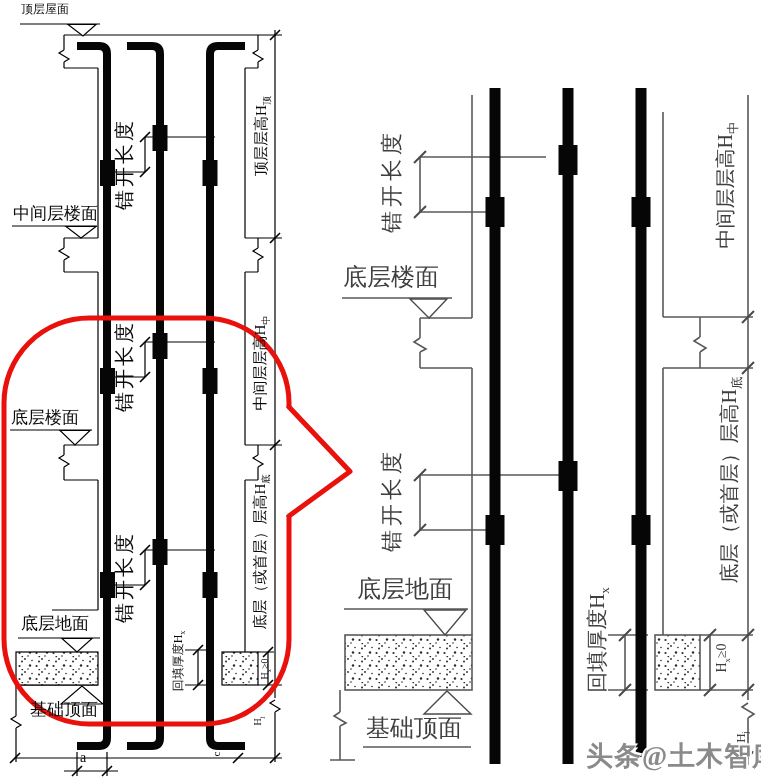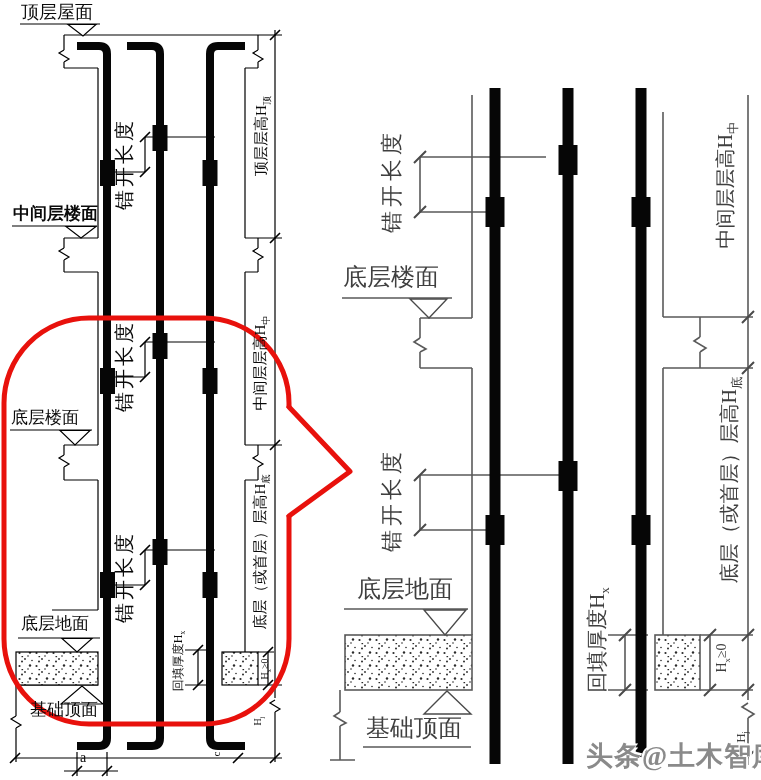--- a/index.html
+++ b/index.html
@@ -7,21 +7,21 @@
           font-family:"Liberation Serif","DejaVu Serif",serif;color:#111;}
   .canvas svg{position:absolute;left:0;top:0;}
   .hl{position:absolute;white-space:nowrap;line-height:1.05;}
   .vl{position:absolute;white-space:nowrap;line-height:1;transform:translate(-50%,-50%) rotate(-90deg);}
   .vl sub,.hl sub{font-size:0.62em;}
   .lt{color:#0a0a0a;}
   .rt{color:#3f3f3f;}
   .wm{position:absolute;left:586px;top:738px;font-size:27px;font-weight:bold;color:#8a8a8a;
       letter-spacing:1px;white-space:nowrap;
       text-shadow:-2px -2px 0 #fff,2px -2px 0 #fff,-2px 2px 0 #fff,2px 2px 0 #fff,0 0 3px #fff;}
-  .f18{font-size:18px;} .f17{font-size:17px;} .f20{font-size:20px;letter-spacing:3px;}
+  .f18{font-size:12px;} .f17{font-size:17px;} .f20{font-size:20px;letter-spacing:3px;}
   .f15{font-size:15px;} .f12{font-size:12px;} .f10{font-size:10px;} .f14{font-size:14px;}
   .f11{font-size:11px;} .f24{font-size:24px;} .f22{font-size:22px;letter-spacing:4px;}
   .f21{font-size:21px;} .f20r{font-size:20px;} .f13{font-size:13px;} .f14r{font-size:14px;}
 </style>
 </head>
 <body>
 
 <div class="canvas">
 
 <svg width="761" height="780" viewBox="0 0 761 780">
@@ -148,21 +148,21 @@
   </g>
 
   <g>
     <path d="M 289 515 V 639 A 85 85 0 0 1 204 724 H 89 A 85 85 0 0 1 4 639 V 403 A 85 85 0 0 1 89 318 H 204 A 85 85 0 0 1 289 403 V 408" fill="none" stroke="#e8110c" stroke-width="5"></path>
     <polygon points="290.5,411 349,471.5 290.5,512" fill="#ffffff"></polygon>
     <path d="M 289 407 L 350 471.5 L 289 516" fill="none" stroke="#e8110c" stroke-width="5" stroke-linejoin="round" stroke-linecap="round"></path>
   </g>
 </svg>
 
 <div class="hl lt f18" style="left:21px;top:3px;">顶层屋面</div>
-<div class="hl lt f17" style="left:13px;top:205px;font-weight:bold;">中间层楼面</div>
+<div class="hl lt f17" style="left:13px;top:205px;">中间层楼面</div>
 <div class="hl lt f17" style="left:11px;top:409px;">底层楼面</div>
 <div class="hl lt f17" style="left:21px;top:615px;">底层地面</div>
 <div class="hl lt f17" style="left:30px;top:701px;">基础顶面</div>
 
 <div class="vl lt f20" style="left:124px;top:164px;">错开长度</div>
 <div class="vl lt f20" style="left:124px;top:366px;">错开长度</div>
 <div class="vl lt f20" style="left:124px;top:577px;">错开长度</div>
 
 <div class="vl lt f12" style="left:179px;top:661px;"><span>回填厚度H</span><sub>x</sub></div>
 <div class="vl lt f10" style="left:266px;top:669px;"><span>H</span><sub>x</sub><span>≥0</span></div>

